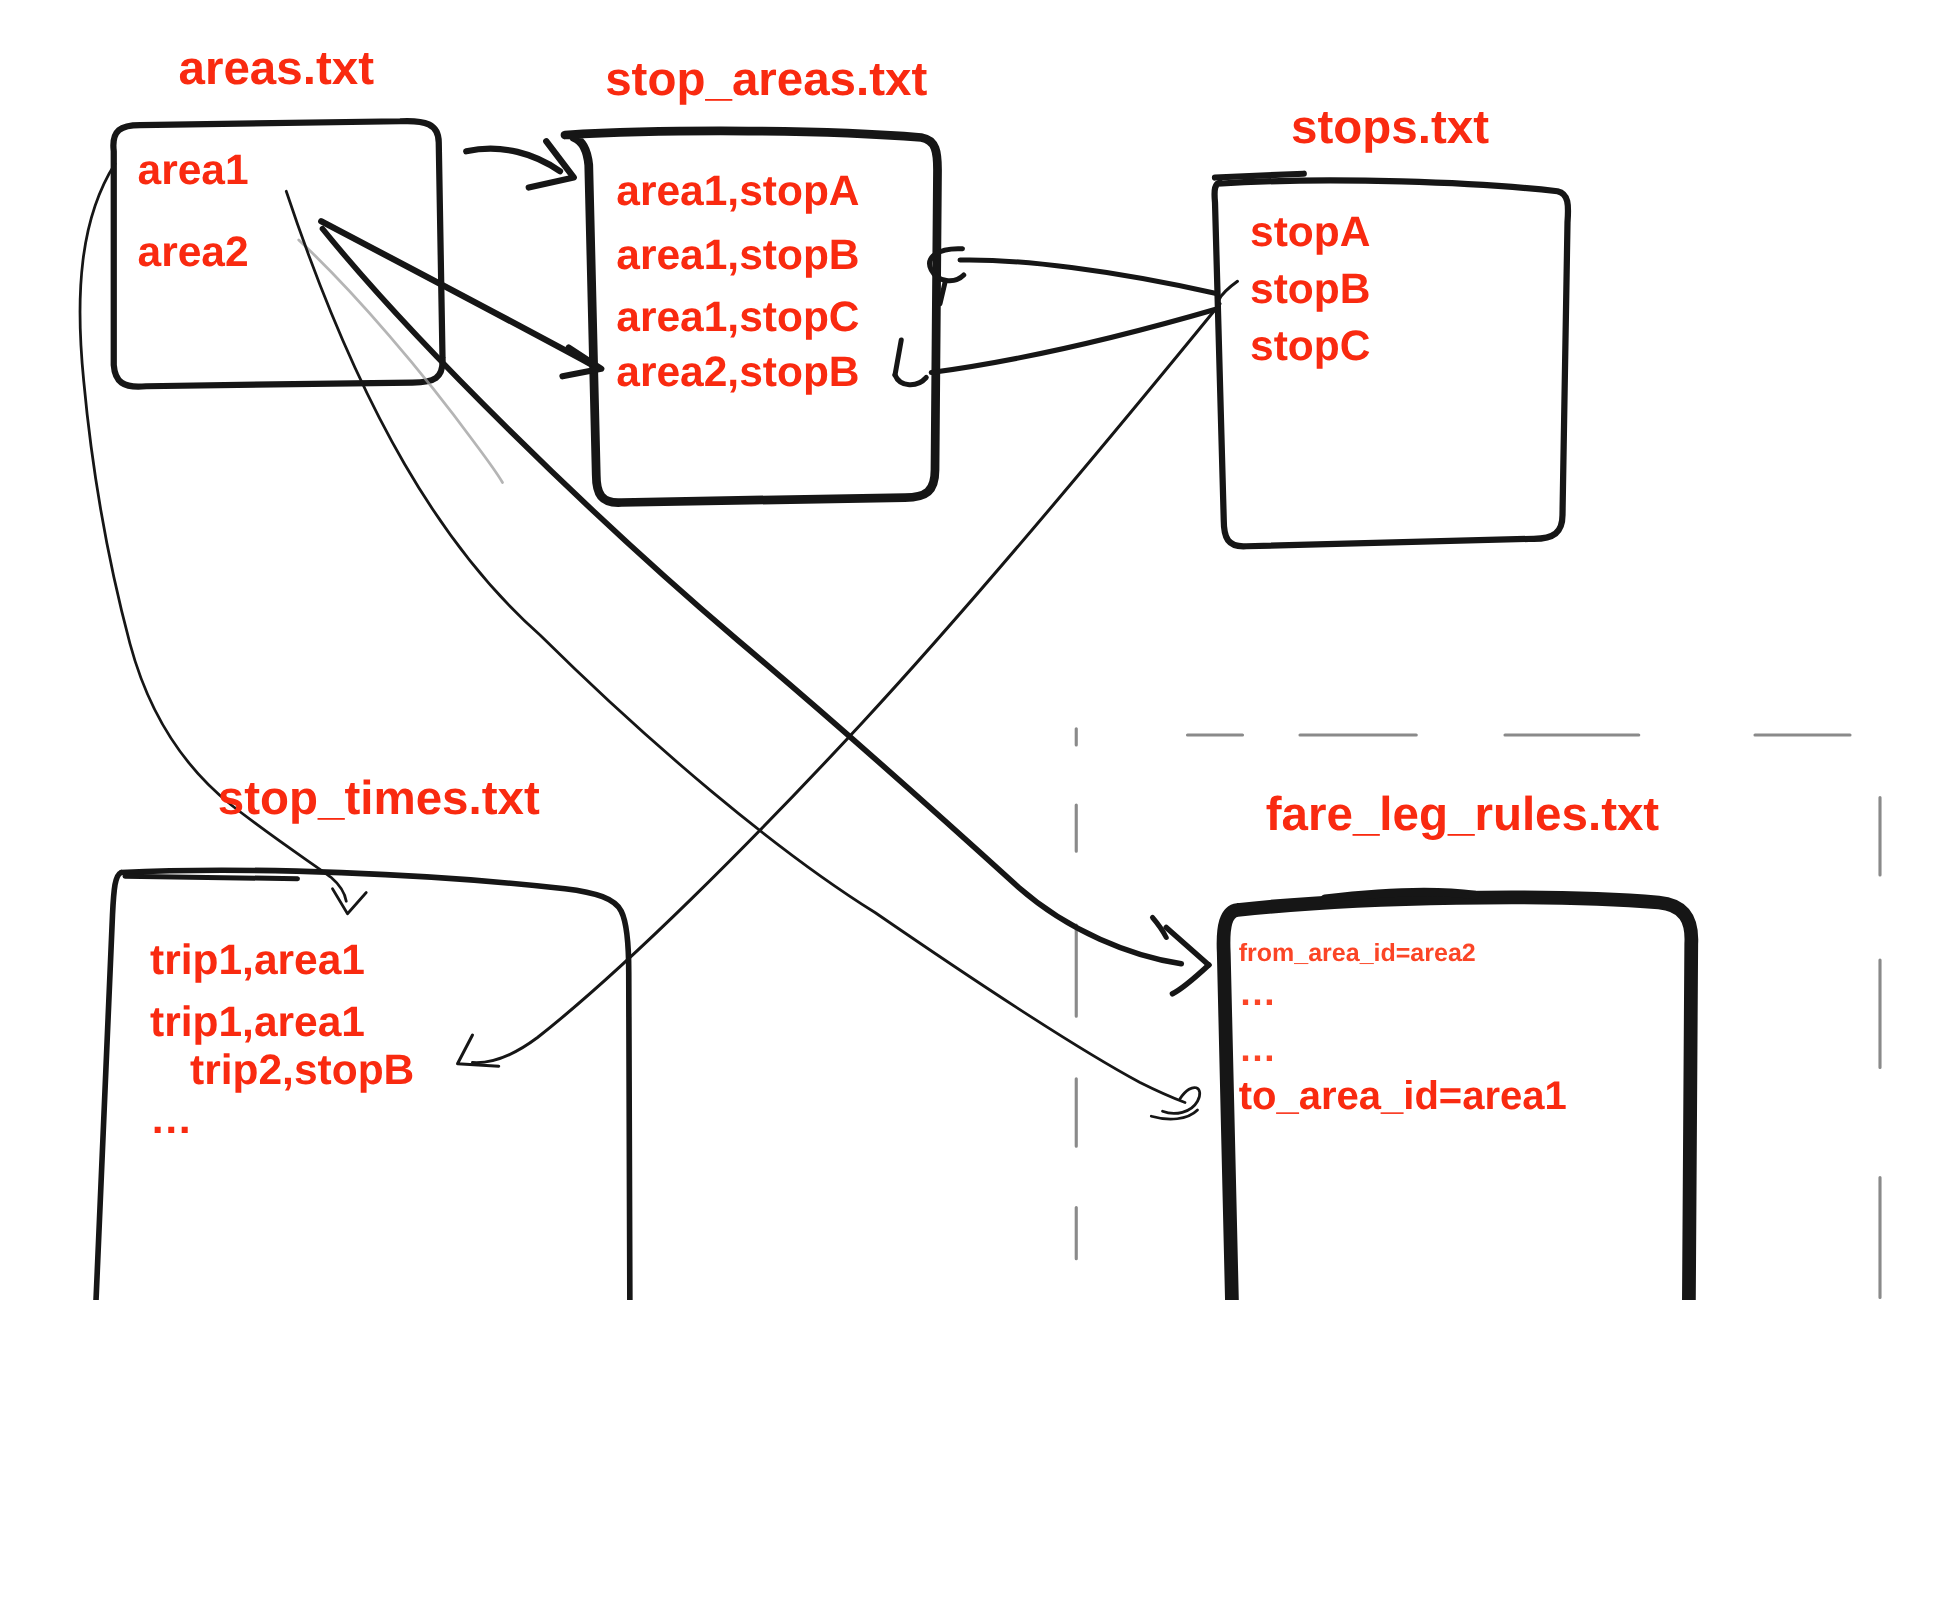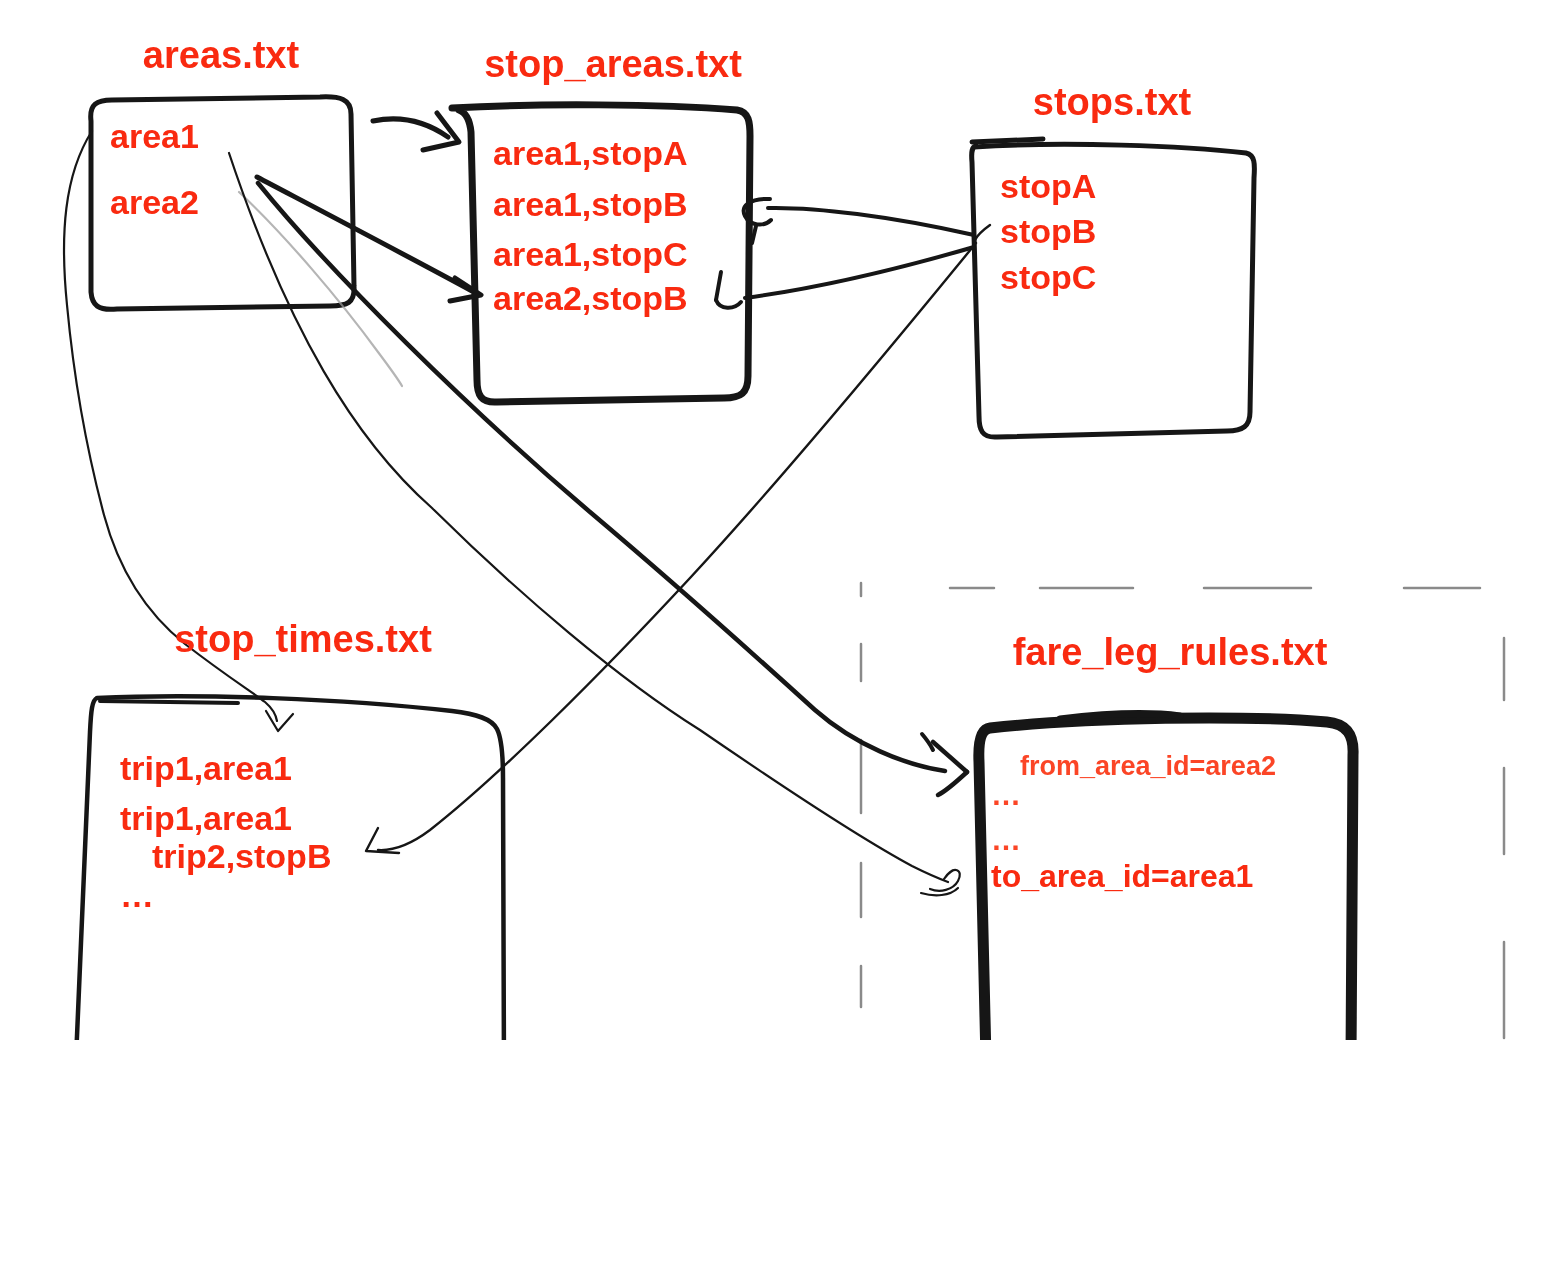--- a/index.html
+++ b/index.html
@@ -31,21 +31,21 @@
   .w7{stroke-width:7;}
   .w11{stroke-width:11;}
   .t{
     position:absolute;font-weight:bold;font-size:38px;line-height:1;
     color:var(--label-red);white-space:nowrap;transform:translateX(-50%);
   }
   .r{
     position:absolute;font-weight:bold;font-size:34px;line-height:1;
     color:var(--label-red);white-space:nowrap;
   }
-  .r.f-small{font-size:27px;color:var(--light-red);margin-left:29px;}
+  .r.f-small{font-size:20px;color:var(--light-red);}
   .r.f-dots{font-size:30px;color:var(--light-red);}
   .r.f-big{font-size:32px;}
 </style>
 </head>
 <body>
 
 <div class="canvas">
 
   <svg class="strokes" viewBox="0 0 1566 1280" xmlns="http://www.w3.org/2000/svg">
 

